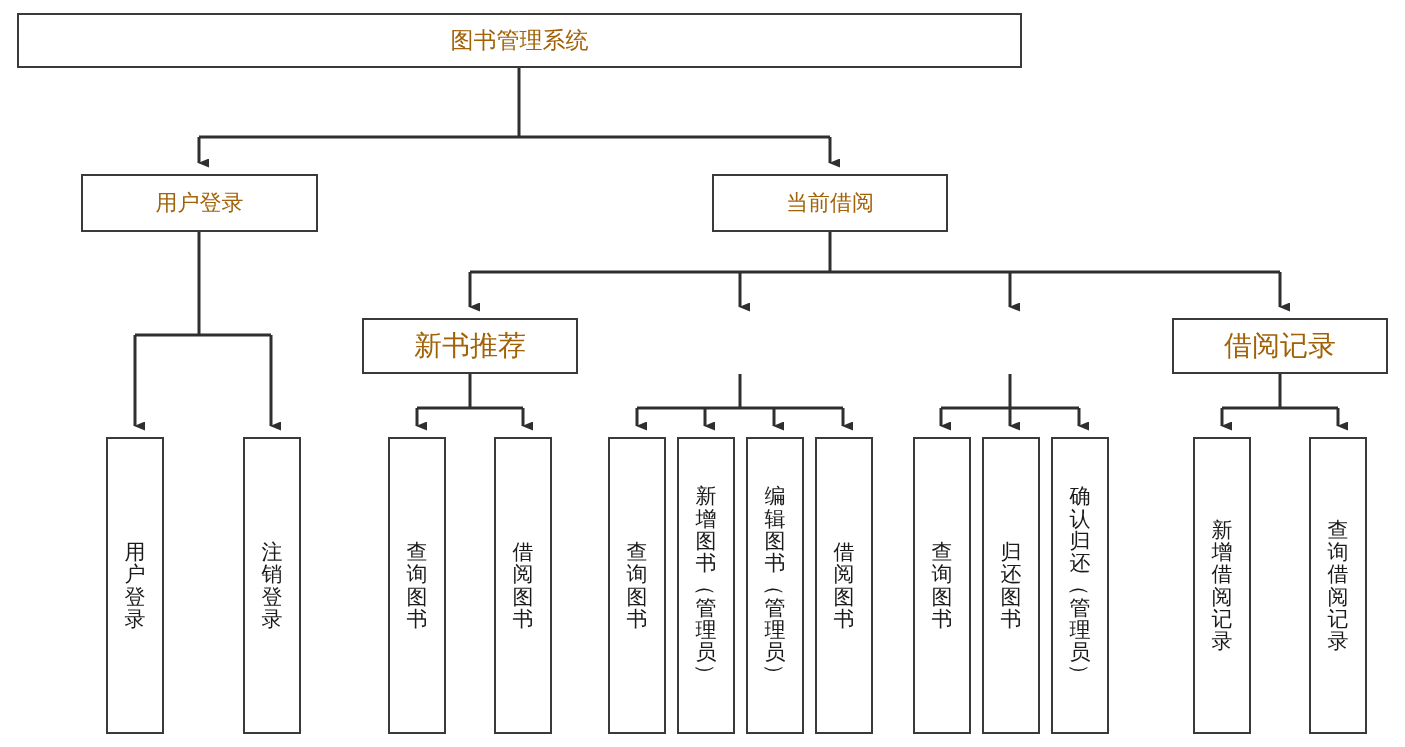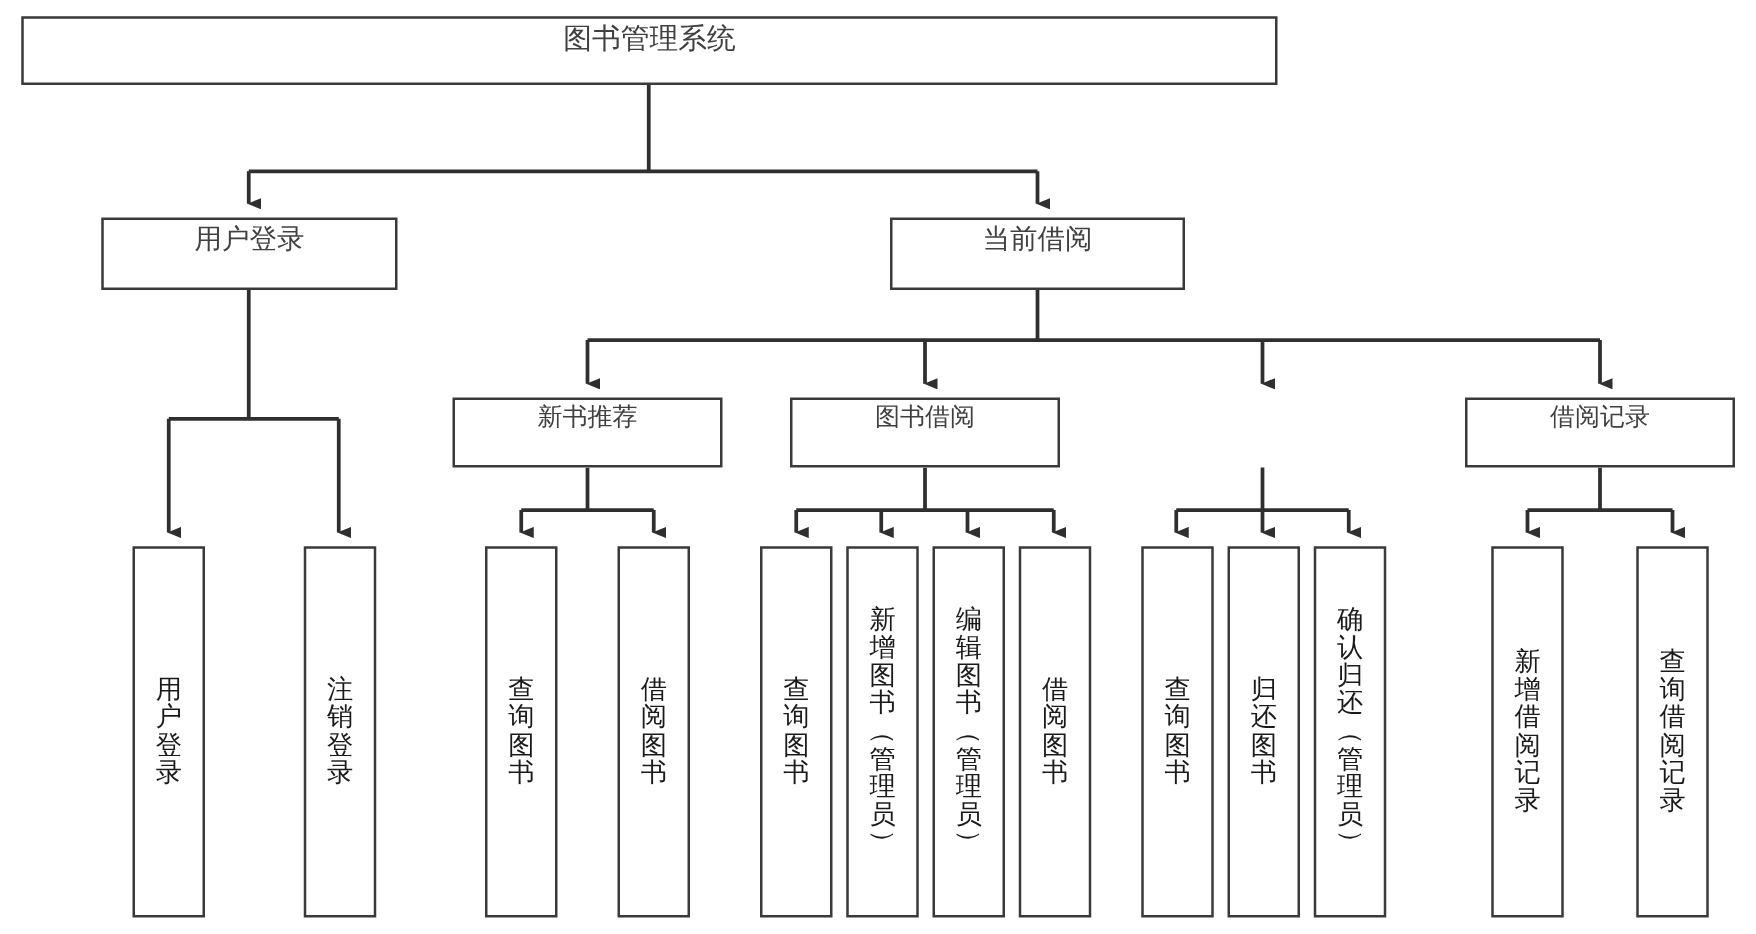--- a/index.html
+++ b/index.html
@@ -1,25 +1,25 @@
 <!DOCTYPE html>
 <html><head>
 <meta charset="utf-8">
 <style>
   html,body{margin:0;padding:0;background:#ffffff;}
   body{width:1405px;height:747px;font-family:"Liberation Sans","DejaVu Sans",sans-serif;overflow:hidden;}
   #stage{position:relative;width:1405px;height:747px;background:#fff;}
   svg.edges{position:absolute;left:0;top:0;width:1405px;height:747px;pointer-events:none;}
 
   .node{position:absolute;box-sizing:border-box;background:#ffffff;
-        border:2px solid #3a3a3a;display:flex;align-items:flex-start;justify-content:center;
-        color:#404040;}
+        border:2px solid #3a3a3a;display:flex;align-items:center;justify-content:center;
+        color:#a16207;}
   .node.root{font-size:23px;}
   .node.lvl2{font-size:22px;}
-  .node.lvl3{font-size:20px;}
+  .node.lvl3{font-size:28px;}
 
   .leaf{position:absolute;box-sizing:border-box;background:#ffffff;
         border:2px solid #3a3a3a;display:flex;align-items:center;justify-content:center;
         color:#1a1a1a;font-size:21px;}
   .vtext{display:block;width:100%;text-align:center;line-height:1.06;
          letter-spacing:0;white-space:normal;word-break:break-all;}
   .vtext .ch{display:block;}
 
   .watermark{position:absolute;right:8px;bottom:6px;font-size:17px;color:#b9b9b9;
              letter-spacing:0.5px;white-space:nowrap;}
@@ -87,23 +87,20 @@
 
   <div class="node lvl2" style="left:81px;top:174px;width:237px;height:58px;">
     <span>用户登录</span>
   </div>
   <div class="node lvl2" style="left:712px;top:174px;width:236px;height:58px;">
     <span>当前借阅</span>
   </div>
 
   <div class="node lvl3" style="left:362px;top:318px;width:216px;height:56px;">
     <span>新书推荐</span>
-  </div>
-  <div class="node lvl3" style="left:632px;top:318px;width:216px;height:56px;">
-    <span>图书借阅</span>
   </div>
   <div class="node lvl3" style="left:1172px;top:318px;width:216px;height:56px;">
     <span>借阅记录</span>
   </div>
 
   <div class="leaf" style="left:106px;top:437px;width:58px;height:297px;">
     <span class="vtext">
         <span class="ch">用</span>
         <span class="ch">户</span>
         <span class="ch">登</span>

